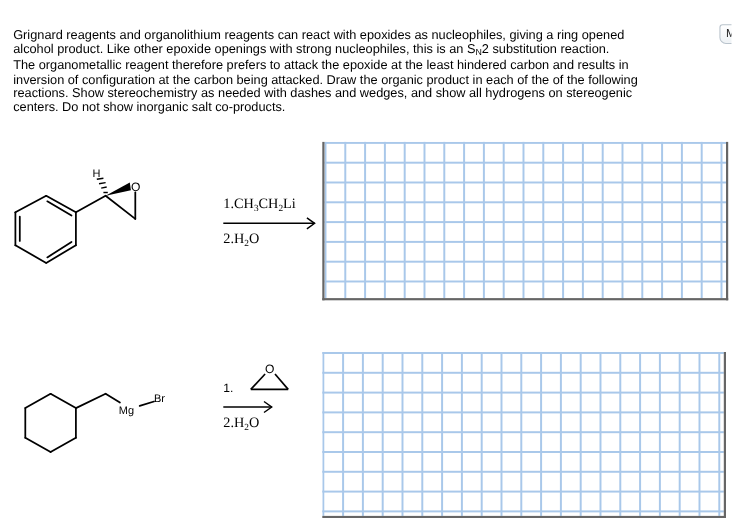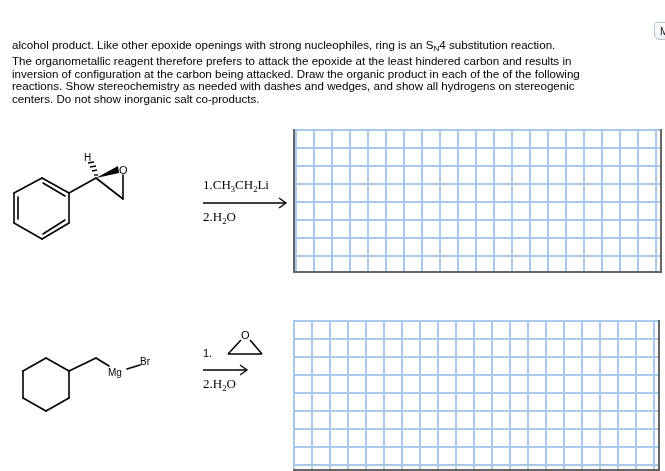--- a/index.html
+++ b/index.html
@@ -30,22 +30,22 @@
   .grid1 { left:293px; top:129px; width:369px; height:144px;
            border-left:2px solid #666; border-bottom:2px solid #666; border-right:2px solid #666; }
   .grid2 { left:293px; top:320px; width:367px; height:151px;
            border-bottom:2px solid #666; border-right:2px solid #666; }
 </style>
 </head>
 <body>
 
 <div class="intro">
   <p>
-    <br>
-    <span>alcohol product.  Like other epoxide openings with strong nucleophiles, ring is an S</span><span class="sub">N</span><span>4 substitution reaction.</span>
+    <span>Grignard reagents and organolithium reagents can react with epoxides as nucleophiles, giving a ring opened</span><br>
+    <span>alcohol product.  Like other epoxide openings with strong nucleophiles, this is an S</span><span class="sub">N</span><span>2 substitution reaction.</span>
   </p>
   <p>The organometallic reagent therefore prefers to attack the epoxide at the least hindered carbon and results in inversion of configuration at the carbon being attacked.  Draw the organic product in each of the of the following reactions.  Show stereochemistry as needed with dashes and wedges, and show all hydrogens on stereogenic centers.  Do not show inorganic salt co-products.</p>
 </div>
 
 <div class="map-btn">
   <span>Map</span>
   <svg width="18" height="13" viewBox="0 0 18 13">
     <g fill="none" stroke="#444" stroke-width="1">
       <rect x="7" y="0.5" width="4" height="3"></rect>
       <line x1="9" y1="3.5" x2="9" y2="6"></line>

